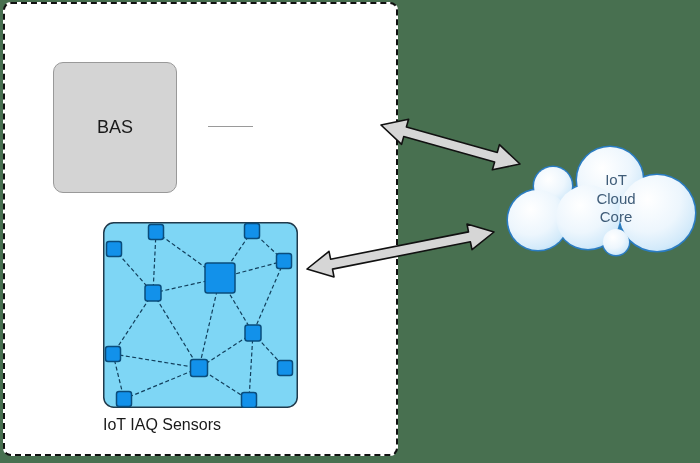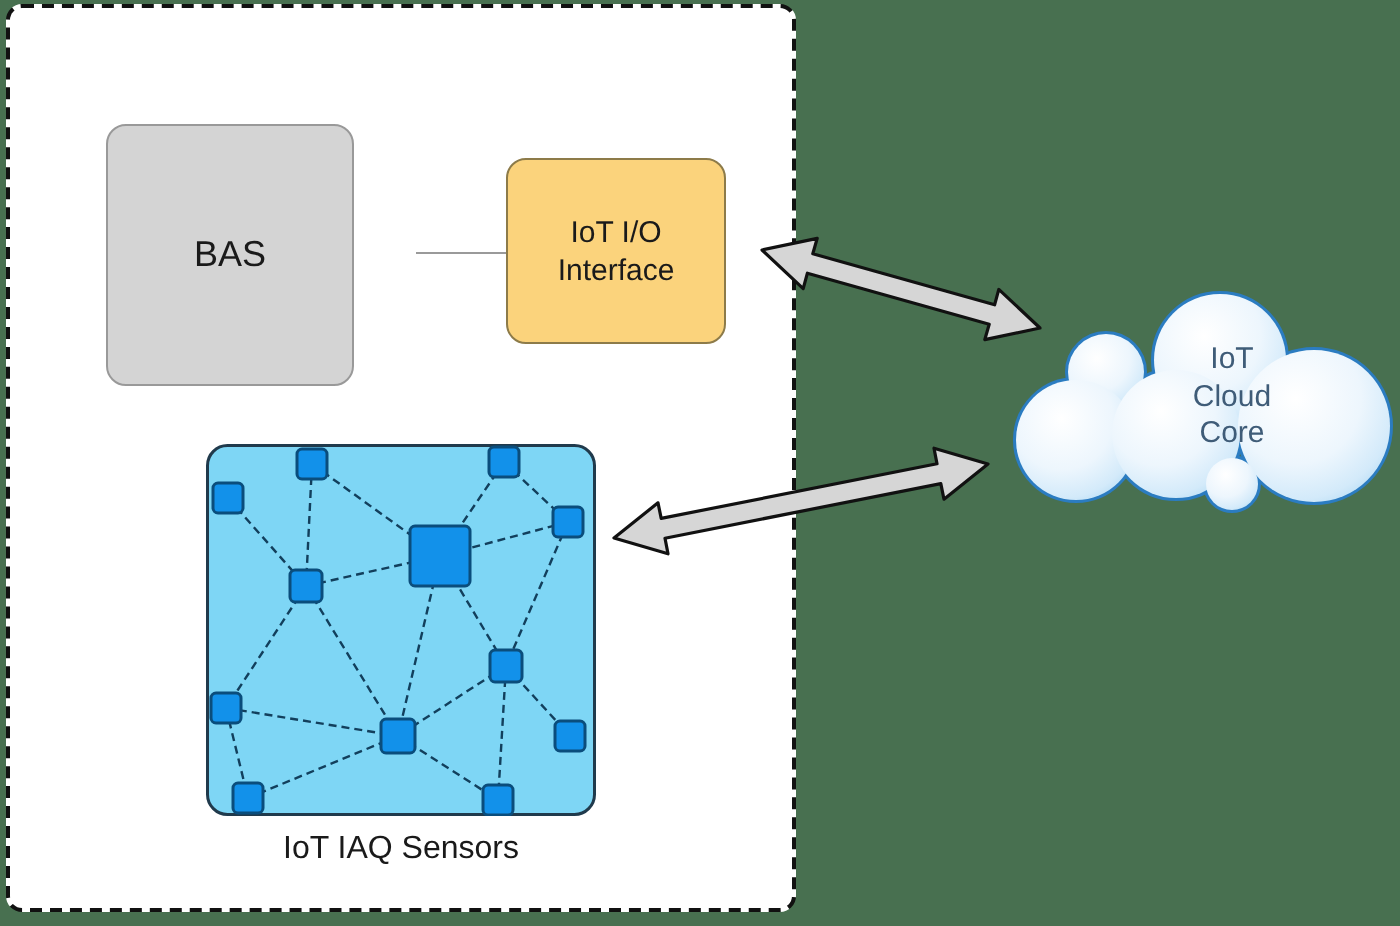--- a/index.html
+++ b/index.html
@@ -37,21 +37,21 @@
     font-size:15px;line-height:19px;
   }
   .pre{white-space:pre-line;}
   .connector{
     position:absolute;left:208px;top:126px;width:45px;height:0;
     border-top:1.5px solid var(--connector,#9a9a9a);
   }
   .mesh-svg{position:absolute;left:103px;top:222px;width:195px;height:186px;}
   .mesh-label{
     position:absolute;left:103px;top:416px;width:195px;
-    text-align:center;font-size:16px;color:var(--text-dark,#1a1a1a);
+    text-align:left;font-size:16px;color:var(--text-dark,#1a1a1a);
   }
   .cloud-svg{position:absolute;left:504px;top:142px;width:196px;height:118px;}
   .cloud-label{
     position:absolute;left:556px;top:171px;width:120px;
     text-align:center;font-size:15px;line-height:18.5px;
     color:var(--cloud-text,#3f5c78);
   }
   .arrows-svg{position:absolute;left:0;top:0;width:700px;height:463px;pointer-events:none;}
 </style>
 </head>
@@ -60,24 +60,20 @@
 <div class="canvas">
 
   <div class="building"></div>
 
   <div class="box bas-box">
     <span>BAS</span>
   </div>
 
   <div class="connector"></div>
 
-  <div class="box io-box">
-    <span class="pre">IoT I/O
-Interface</span>
-  </div>
 
   <svg id="mesh-svg" class="mesh-svg" viewBox="0 0 195 186">
       <rect x="0.75" y="0.75" width="193.5" height="184.5" rx="10" fill="#7ed6f5" stroke="#203a4c" stroke-width="1.5"></rect>
       <line x1="53" y1="10" x2="117" y2="56" stroke="#123f5c" stroke-width="1.2" stroke-dasharray="4 2.5"></line>
       <line x1="53" y1="10" x2="50" y2="71" stroke="#123f5c" stroke-width="1.2" stroke-dasharray="4 2.5"></line>
       <line x1="149" y1="9" x2="181" y2="39" stroke="#123f5c" stroke-width="1.2" stroke-dasharray="4 2.5"></line>
       <line x1="149" y1="9" x2="117" y2="56" stroke="#123f5c" stroke-width="1.2" stroke-dasharray="4 2.5"></line>
       <line x1="11" y1="27" x2="50" y2="71" stroke="#123f5c" stroke-width="1.2" stroke-dasharray="4 2.5"></line>
       <line x1="181" y1="39" x2="117" y2="56" stroke="#123f5c" stroke-width="1.2" stroke-dasharray="4 2.5"></line>
       <line x1="181" y1="39" x2="150" y2="111" stroke="#123f5c" stroke-width="1.2" stroke-dasharray="4 2.5"></line>

